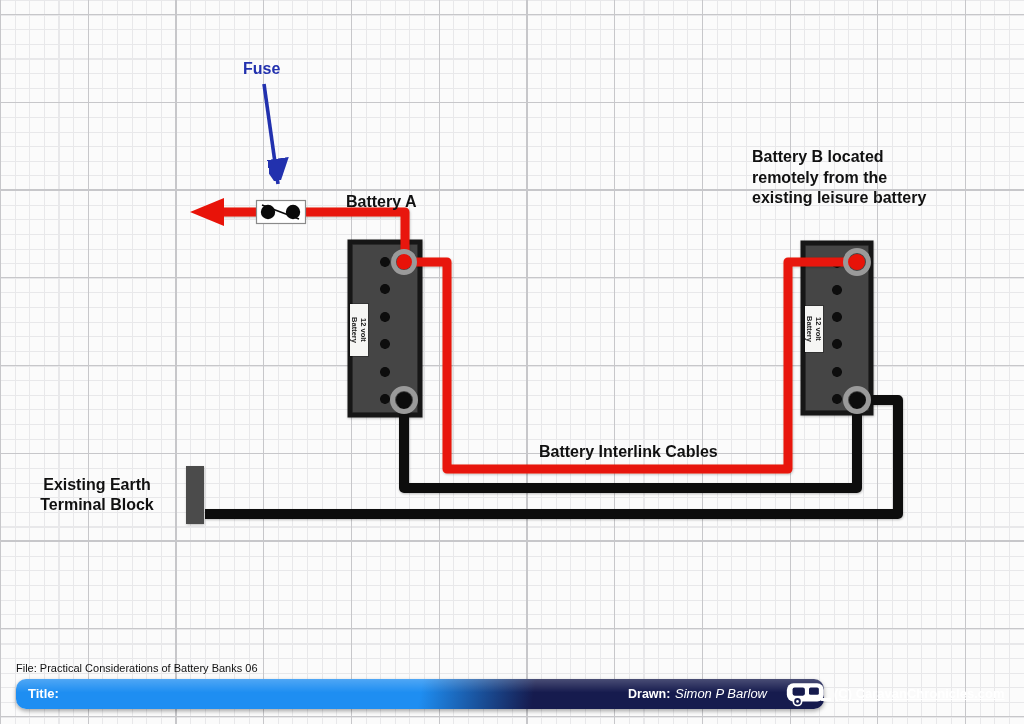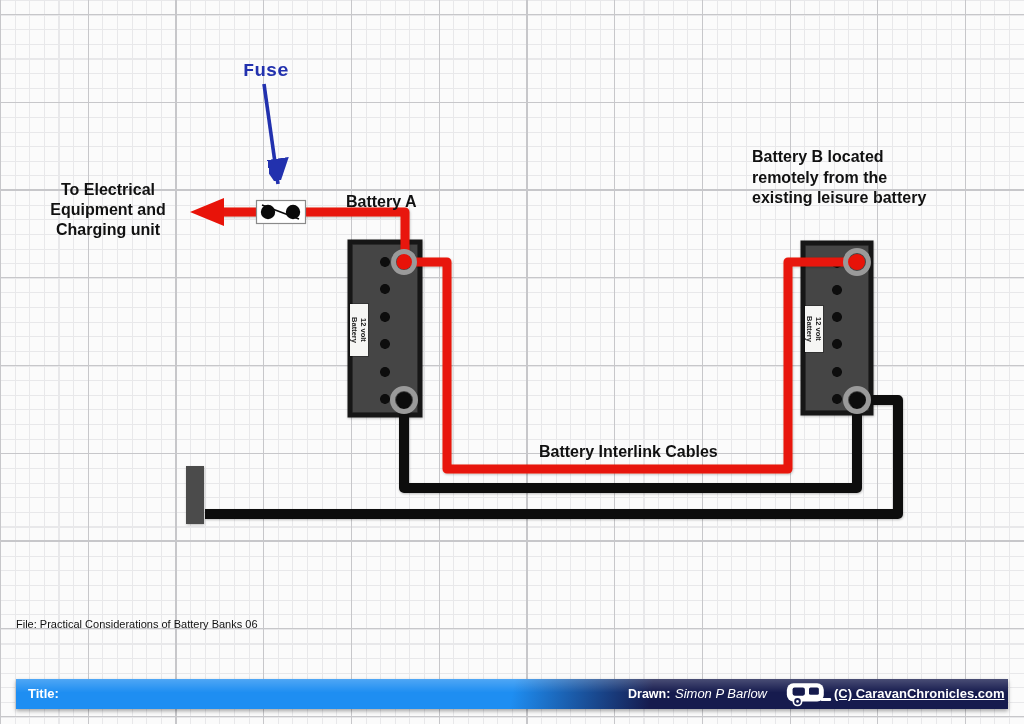--- a/index.html
+++ b/index.html
@@ -20,42 +20,42 @@
     position:absolute;
     color:#111;
     font-size:16px;
     line-height:20px;
     font-weight:700;
     white-space:pre-line;
   }
   .lbl.center{text-align:center;}
   #fuse-label{
     position:absolute;left:243px;top:60px;
-    color:#2231ae;font-size:19px;font-weight:700;font-family:Liberation Mono, monospace;
+    color:#2231ae;font-size:16px;font-weight:700;
   }
   #svg-layer{position:absolute;left:0;top:0;pointer-events:none;}
   .sticker{
     position:absolute;
     background:#f6f6f4;
     color:#1a1a1a;
     font-size:7.5px;line-height:9px;font-weight:700;
     text-align:center;
     white-space:pre-line;
     box-shadow:0 0 0 1px rgba(0,0,0,.25);
     padding:0;
   }
   #sticker-a{left:333px;top:321px;width:52px;height:18px;transform:rotate(90deg);}
   #sticker-b{left:791px;top:320px;width:46px;height:18px;transform:rotate(90deg);}
   #file-note{
-    position:absolute;left:16px;top:618px;
+    position:absolute;left:16px;top:662px;
     font-size:11px;font-weight:500;color:#111;
   }
   #footer-bar{
-    position:absolute;left:16px;top:679px;width:992px;height:30px;
-    border-radius:0;
+    position:absolute;left:16px;top:679px;width:808px;height:30px;
+    border-radius:10px;
     background:
       linear-gradient(180deg,rgba(255,255,255,.22),rgba(255,255,255,0) 45%),
       linear-gradient(100deg,#1e8ef2 0%,#1e8ef2 50%,#161b4e 64%,#161b4e 100%);
     box-shadow:0 2px 4px rgba(0,0,0,.35);
   }
   #footer-bar span{position:absolute;line-height:30px;white-space:nowrap;}
   #footer-title-prefix{left:12px;color:#ffffff;font-size:13px;font-weight:700;}
   #footer-title{left:47px;color:#0f1f49;font-size:15px;font-weight:700;}
   #footer-drawn-prefix{left:612px;color:#ffffff;font-size:12.5px;font-weight:700;}
   #footer-drawn-by{left:659px;color:#ffffff;font-size:13px;font-style:italic;font-weight:500;}
@@ -131,32 +131,31 @@
     <line x1="264" y1="84" x2="278" y2="184" stroke="#2231ae" stroke-width="3.6" marker-end="url(#blue-arrowhead)"></line>
   </svg>
 
   <div class="sticker" id="sticker-a">12 volt
 Battery</div>
   <div class="sticker" id="sticker-b">12 volt
 Battery</div>
 
   <div id="fuse-label">Fuse</div>
 
-  <div class="lbl center" style="left:28px;top:180px;width:160px;">To Electrical
-Equipment and
-Charging unit</div>
 
   <div class="lbl" style="left:346px;top:192px;">Battery A</div>
 
   <div class="lbl" style="left:752px;top:147px;line-height:20.5px;">Battery B located
 remotely from the
 existing leisure battery</div>
 
   <div class="lbl" style="left:539px;top:442px;">Battery Interlink Cables</div>
 
+  <div class="lbl center" style="left:17px;top:475px;width:160px;">Existing Earth
+Terminal Block</div>
 
 
   <div id="file-note">File: Practical Considerations of Battery Banks 06</div>
 
   <div id="footer-bar">
     <span id="footer-title-prefix">Title:</span>
     <span id="footer-drawn-prefix">Drawn:</span>
     <span id="footer-drawn-by">Simon P Barlow</span>
     <div id="caravan-wrap">
       <svg width="46" height="26" viewBox="0 0 56 30">

